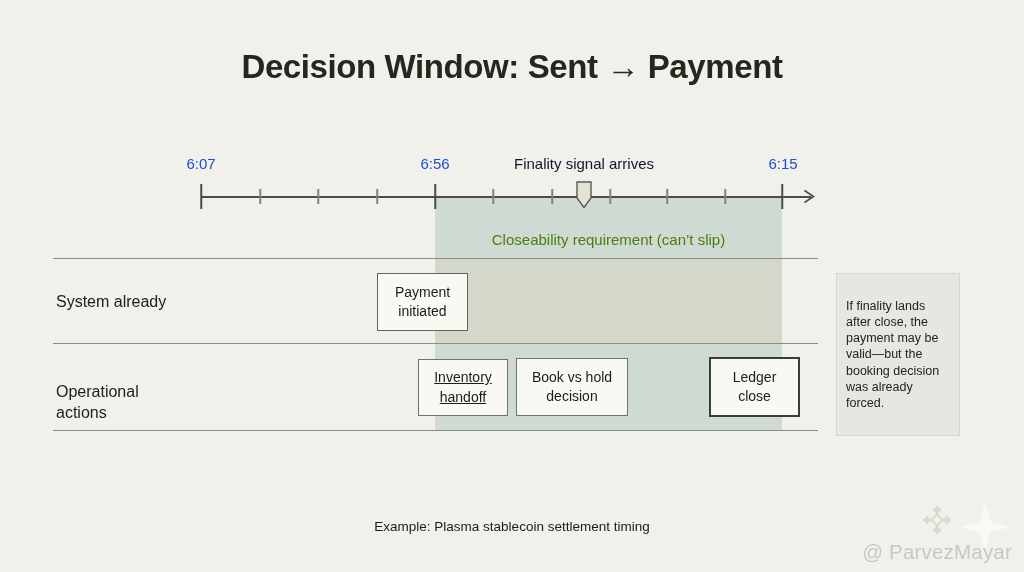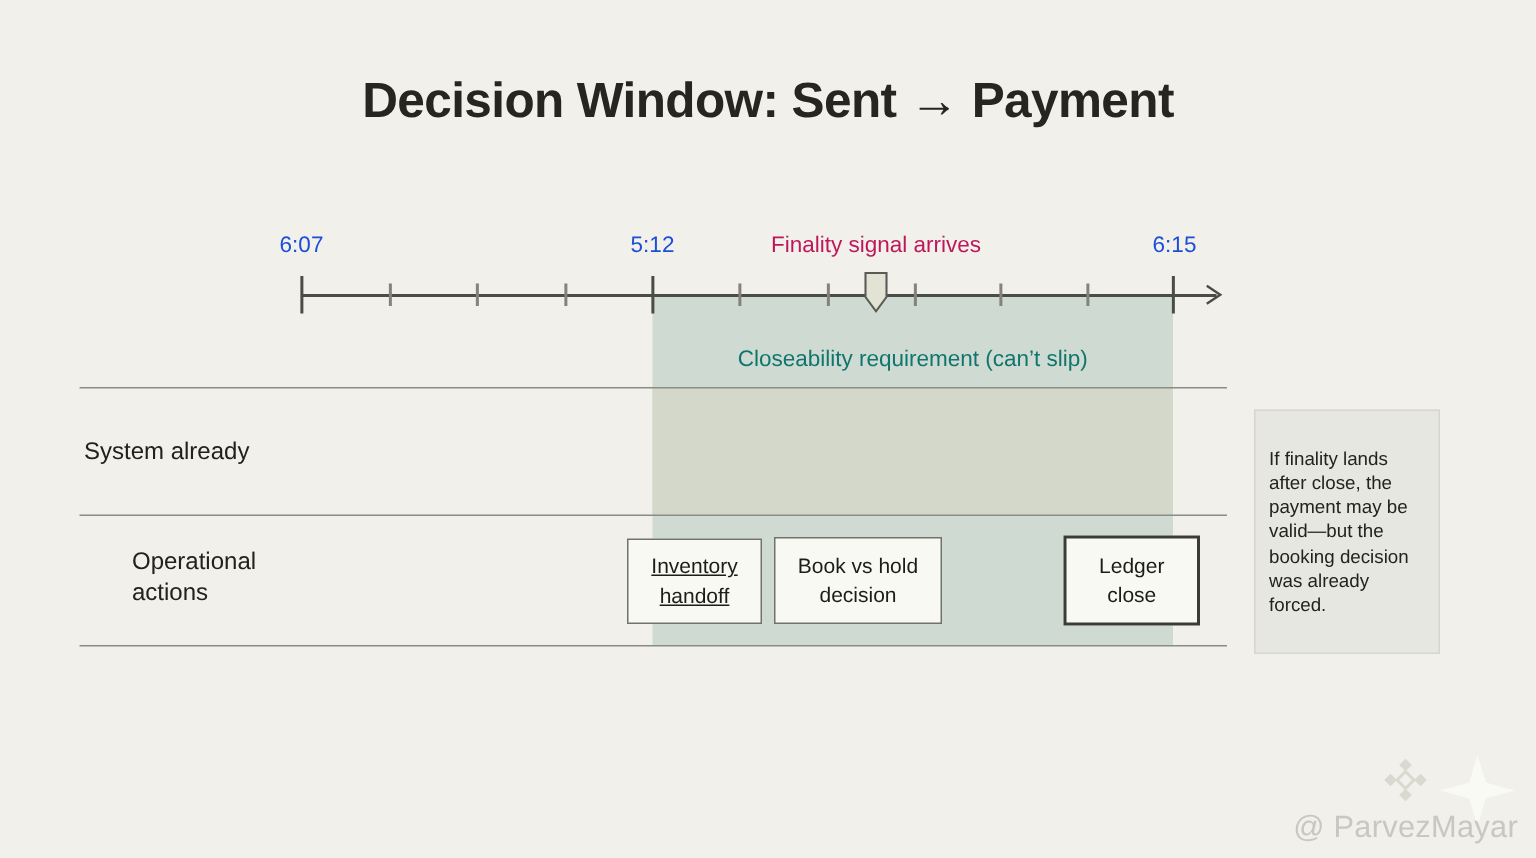--- a/index.html
+++ b/index.html
@@ -26,36 +26,36 @@
   .title{
     position:absolute;top:48px;left:0;width:1024px;text-align:center;
     font-size:33px;font-weight:700;letter-spacing:-0.4px;color:var(--ink);
   }
   
   .axis-layer{position:absolute;left:0;top:0;width:1024px;height:572px;z-index:3;pointer-events:none;}
   .axis-line{position:absolute;left:201px;top:196px;width:610px;height:1.5px;background:var(--axis);}
   .tick{position:absolute;top:189px;width:1.5px;height:15px;background:var(--tick-minor);transform:translateX(-50%);}
   .tick.major{top:184px;height:25px;background:var(--axis);}
   .time-label{position:absolute;top:155px;transform:translateX(-50%);font-size:15px;color:#1d4ed8;white-space:nowrap;}
-  .finality-label{position:absolute;top:155px;transform:translateX(-50%);font-size:15px;color:#be185d;white-space:nowrap;}
+  .finality-label{position:absolute;top:155px;transform:translateX(-50%);font-size:15px;color:#0f172a;white-space:nowrap;}
   .marker{position:absolute;top:181px;transform:translateX(-50%);}
   .axis-arrow{position:absolute;left:803px;top:189px;}
   
   .band{position:absolute;left:435px;top:197px;width:347px;height:233px;background:var(--band);z-index:1;}
   .band-mid{position:absolute;left:435px;top:258px;width:347px;height:85px;background:var(--band-alt);z-index:1;}
   .band-label{
     position:absolute;left:435px;top:231px;width:347px;text-align:center;
-    font-size:15px;color:#0f766e;z-index:3;
+    font-size:15px;color:#4d7c0f;z-index:3;
   }
   
   .rule{position:absolute;left:53px;width:765px;height:1px;background:var(--rule);z-index:2;}
   .rule.r1{top:258px;} .rule.r2{top:343px;} .rule.r3{top:430px;}
   .row-label{position:absolute;left:56px;font-size:16px;color:#21211d;line-height:1.32;z-index:3;}
   .row-label.sys{top:291px;}
-  .row-label.ops{top:364px;width:118px;margin-left:32px;}
+  .row-label.ops{top:381px;width:118px;}
   
   .evt{
     position:absolute;display:flex;align-items:center;justify-content:center;text-align:center;
     background:var(--box-bg);border:1px solid var(--box-border);
     font-size:14px;line-height:1.38;color:#1c1c19;z-index:4;padding:2px 10px;
   }
   .evt.payment{left:377px;top:273px;width:91px;height:58px;}
   .evt.inventory{left:418px;top:359px;width:90px;height:57px;border-color:#72726b;text-decoration:underline;}
   .evt.book{left:516px;top:358px;width:112px;height:58px;border-color:#72726b;}
   .evt.ledger{left:709px;top:357px;width:91px;height:60px;border:2px solid var(--box-border-strong);}
@@ -116,36 +116,40 @@
       <div class="tick" style="left: 318px;"></div>
       <div class="tick" style="left: 377px;"></div>
       <div class="tick major" style="left: 435px;"></div>
       <div class="tick" style="left: 493px;"></div>
       <div class="tick" style="left: 552px;"></div>
       <div class="tick" style="left: 610px;"></div>
       <div class="tick" style="left: 667px;"></div>
       <div class="tick" style="left: 725px;"></div>
       <div class="tick major" style="left: 782px;"></div>
       <div class="time-label" style="left: 201px;">6:07</div>
-      <div class="time-label" style="left: 435px;">5:12</div>
+      <div class="time-label" style="left: 435px;">6:56</div>
       <div class="time-label" style="left: 783px; text-align: right;">6:15</div>
     </div>
 
+  <div class="evt payment">
+    <span>Payment initiated</span>
+  </div>
   <div class="evt inventory">
     <span>Inventory handoff</span>
   </div>
   <div class="evt ledger">
     <span>Ledger close</span>
   </div>
   <div class="evt book">
     <span>Book vs hold decision</span>
   </div>
 
   <div class="note">If finality lands after close, the payment may be valid—but the booking decision was already forced.</div>
 
+  <div class="caption">Example: Plasma stablecoin settlement timing</div>
 
   <div class="wm-star"></div>
   <div class="watermark">
     <span class="wm-icon">
       <span class="d dc"></span>
         <span class="d dt"></span>
         <span class="d db"></span>
         <span class="d dl"></span>
         <span class="d dr"></span>
     </span>

